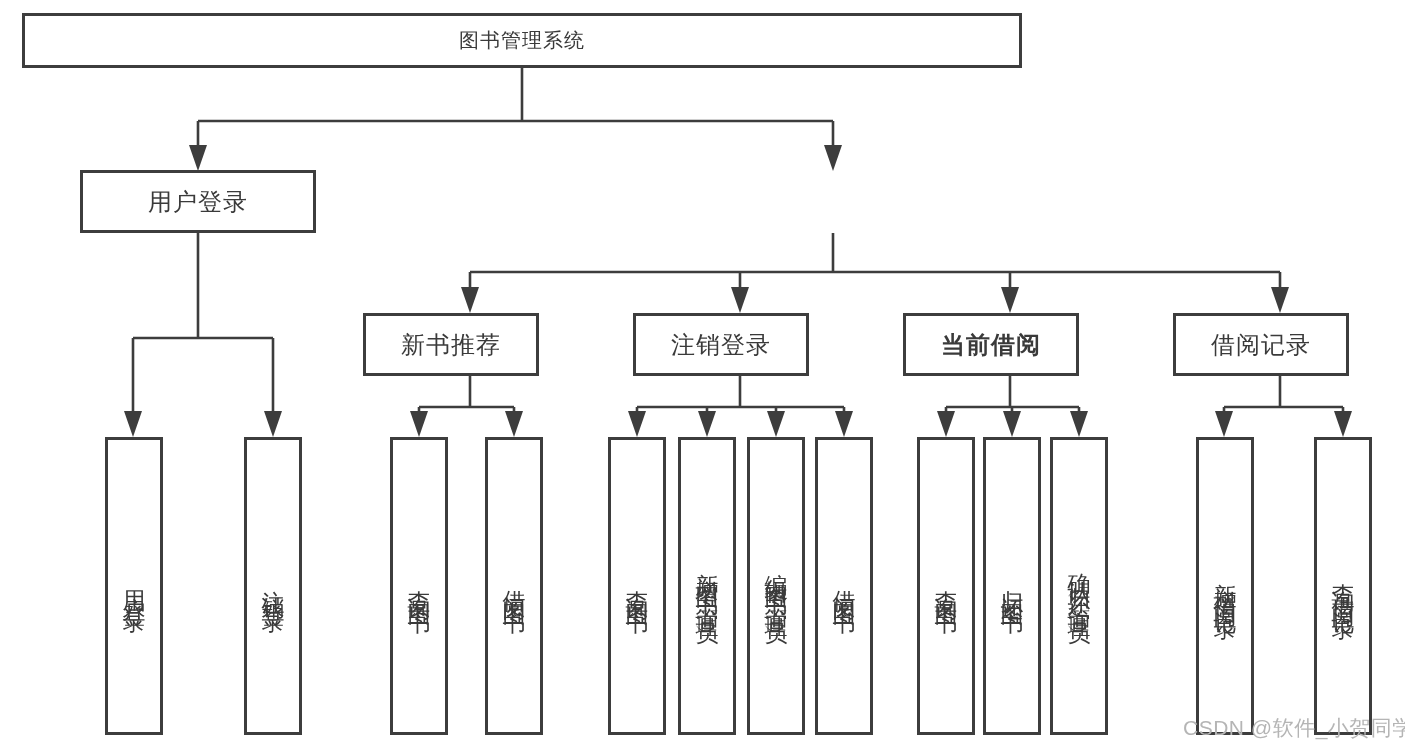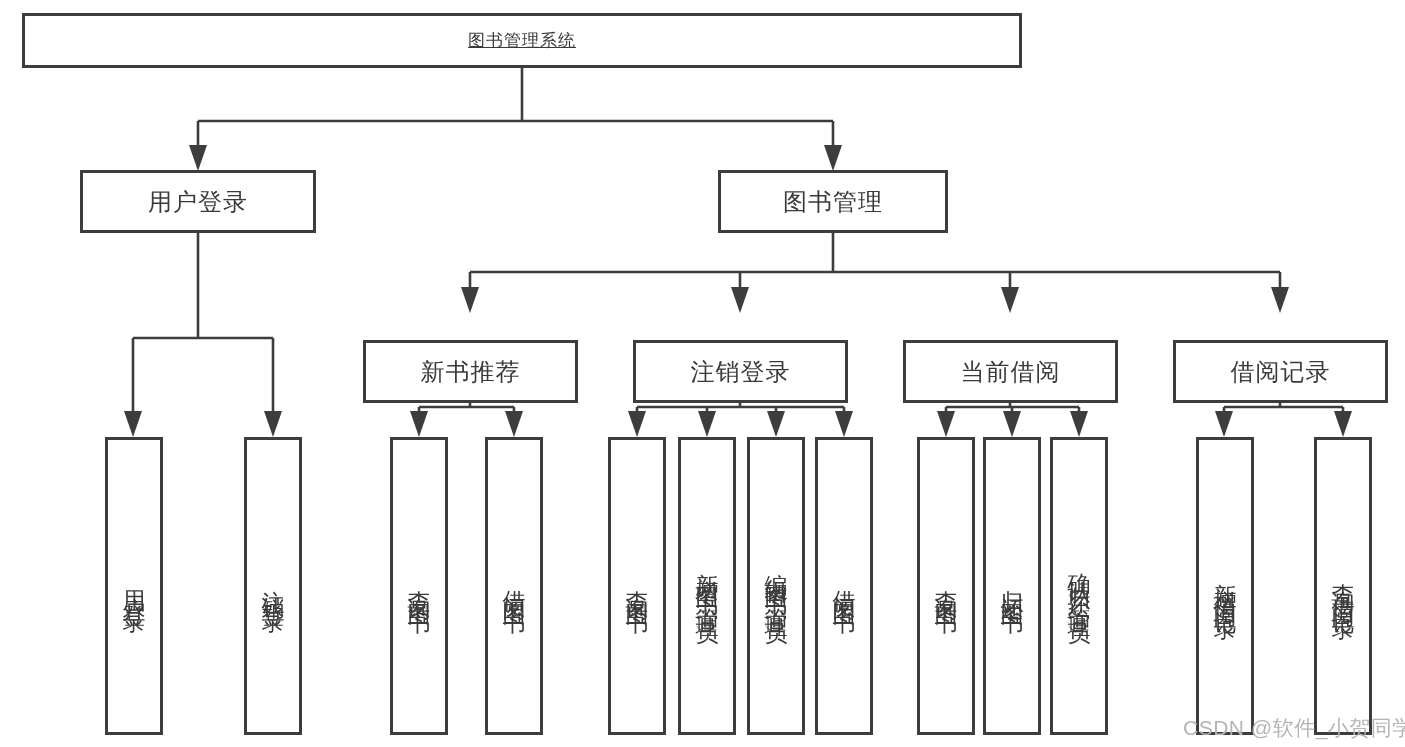--- a/index.html
+++ b/index.html
@@ -8,35 +8,35 @@
     font-family:"Liberation Sans","DejaVu Sans",sans-serif;color:#3a3a3a;
   }
   .wires{position:absolute;left:0;top:0;width:1405px;height:747px;z-index:0;}
   .ln{fill:none;stroke:#3d3d3d;stroke-width:2.6;}
   .ah{fill:#3d3d3d;stroke:none;}
   .box{
     position:absolute;box-sizing:border-box;border:3px solid #3d3d3d;background:#ffffff;
     display:flex;align-items:center;justify-content:center;z-index:1;
   }
   .hlabel{font-size:24px;letter-spacing:1px;white-space:nowrap;}
-  .root .hlabel{font-size:17px;text-decoration:underline;}
+  .root .hlabel{font-size:20px;}
   .vtext{
     writing-mode:vertical-lr;text-orientation:mixed;
     font-size:23px;letter-spacing:7px;line-height:1;white-space:nowrap;
   }
   .watermark{
     position:absolute;left:1183px;top:714px;z-index:6;
     font-size:21px;color:#b5b5b5;letter-spacing:0.5px;white-space:nowrap;
   }
   
   .b-root{left:22px;top:13px;width:1000px;height:55px;}
   .b-l2a{left:80px;top:170px;width:236px;height:63px;}
   .b-l2b{left:718px;top:170px;width:230px;height:63px;}
-  .b-l3{top:313px;width:215px;height:63px;margin-top:27px;}
-  .b-l3a{left:363px;} .b-l3b{left:633px;} .b-l3c{left:903px;} .b-l3d{left:1173px;align-items:center;}
+  .b-l3{top:313px;width:176px;height:63px;}
+  .b-l3a{left:363px;} .b-l3b{left:633px;} .b-l3c{left:903px;font-weight:bold;} .b-l3d{left:1173px;align-items:center;}
   .leaf{top:437px;width:58px;height:298px;}
   .lf1{left:105px;} .lf2{left:244px;} .lf3{left:390px;} .lf4{left:485px;}
   .lf5{left:608px;} .lf6{left:678px;} .lf7{left:747px;} .lf8{left:815px;}
   .lf9{left:917px;} .lf10{left:983px;} .lf11{left:1050px;}
   .lf12{left:1196px;} .lf13{left:1314px;}
 </style>
 </head>
 <body>
 
 <div class="stage">
@@ -83,23 +83,20 @@
       <polygon class="ah" points="1334,411 1352,411 1343,437"></polygon>
     </g>
   </svg>
 
   <div class="box root b-root">
     <span class="hlabel">图书管理系统</span>
   </div>
 
   <div class="box b-l2a">
     <span class="hlabel">用户登录</span>
-  </div>
-  <div class="box b-l2b">
-    <span class="hlabel">图书管理</span>
   </div>
 
   <div class="box b-l3 b-l3a">
     <span class="hlabel">新书推荐</span>
   </div>
   <div class="box b-l3 b-l3b">
     <span class="hlabel">注销登录</span>
   </div>
   <div class="box b-l3 b-l3c">
     <span class="hlabel">当前借阅</span>

